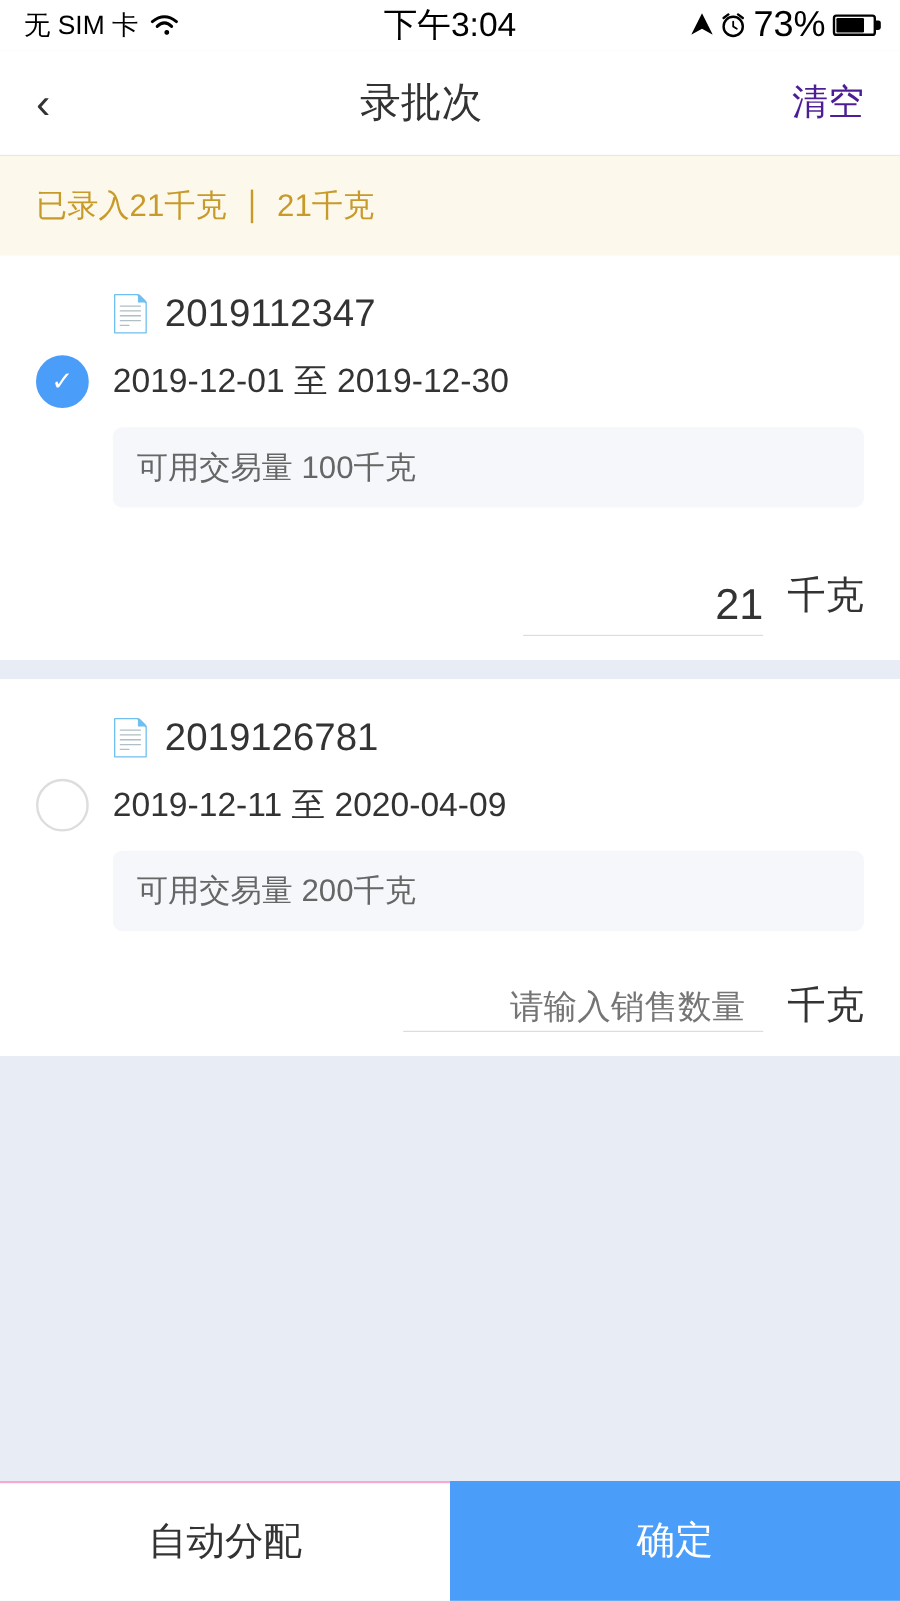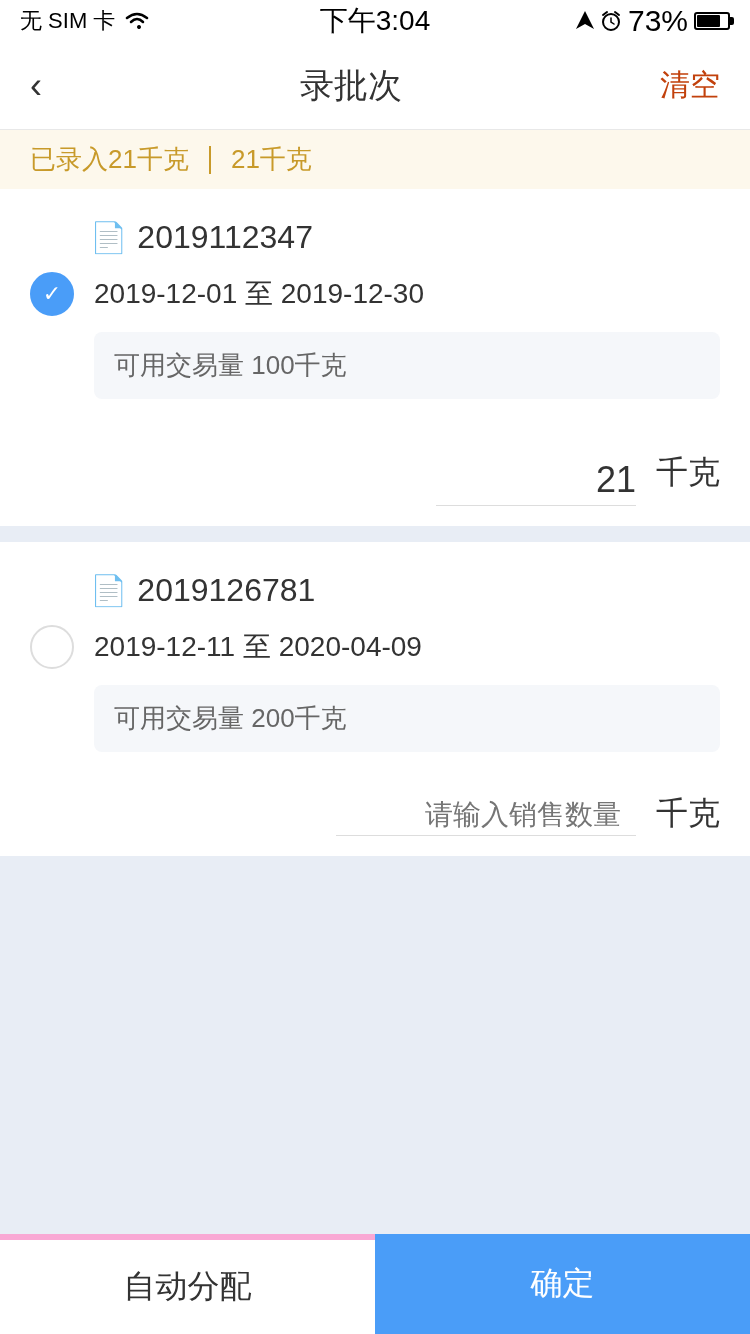--- a/index.html
+++ b/index.html
@@ -89,29 +89,29 @@
       color: #333;
       cursor: pointer;
     }
     .nav-title {
       font-size: 34px;
       font-weight: 500;
       color: #333;
     }
     .nav-action {
       font-size: 30px;
-      color: #c2410c;
+      color: #4c1d95;
       cursor: pointer;
       font-family: Liberation Serif, serif;
     }
 
     
     .info-banner {
       background: #fdf8ec;
-      padding: 12px 30px;
+      padding: 24px 30px;
       display: flex;
       align-items: center;
       gap: 20px;
     }
     .info-banner-text {
       font-size: 26px;
       color: #c89a2a;
     }
     .info-banner-divider {
       width: 2px;
@@ -267,21 +267,21 @@
       background: #fff;
     }
     .btn-auto {
       flex: 1;
       height: 100%;
       background: #fff;
       border: none;
       font-size: 32px;
       color: #333;
       cursor: pointer;
-      border-top: 6px solid #f9a8d4;
+      border-top: 2px solid #f9a8d4;
     }
     .btn-confirm {
       flex: 1;
       height: 100%;
       background: #4a9df8;
       border: none;
       font-size: 32px;
       color: #fff;
       cursor: pointer;
     }

